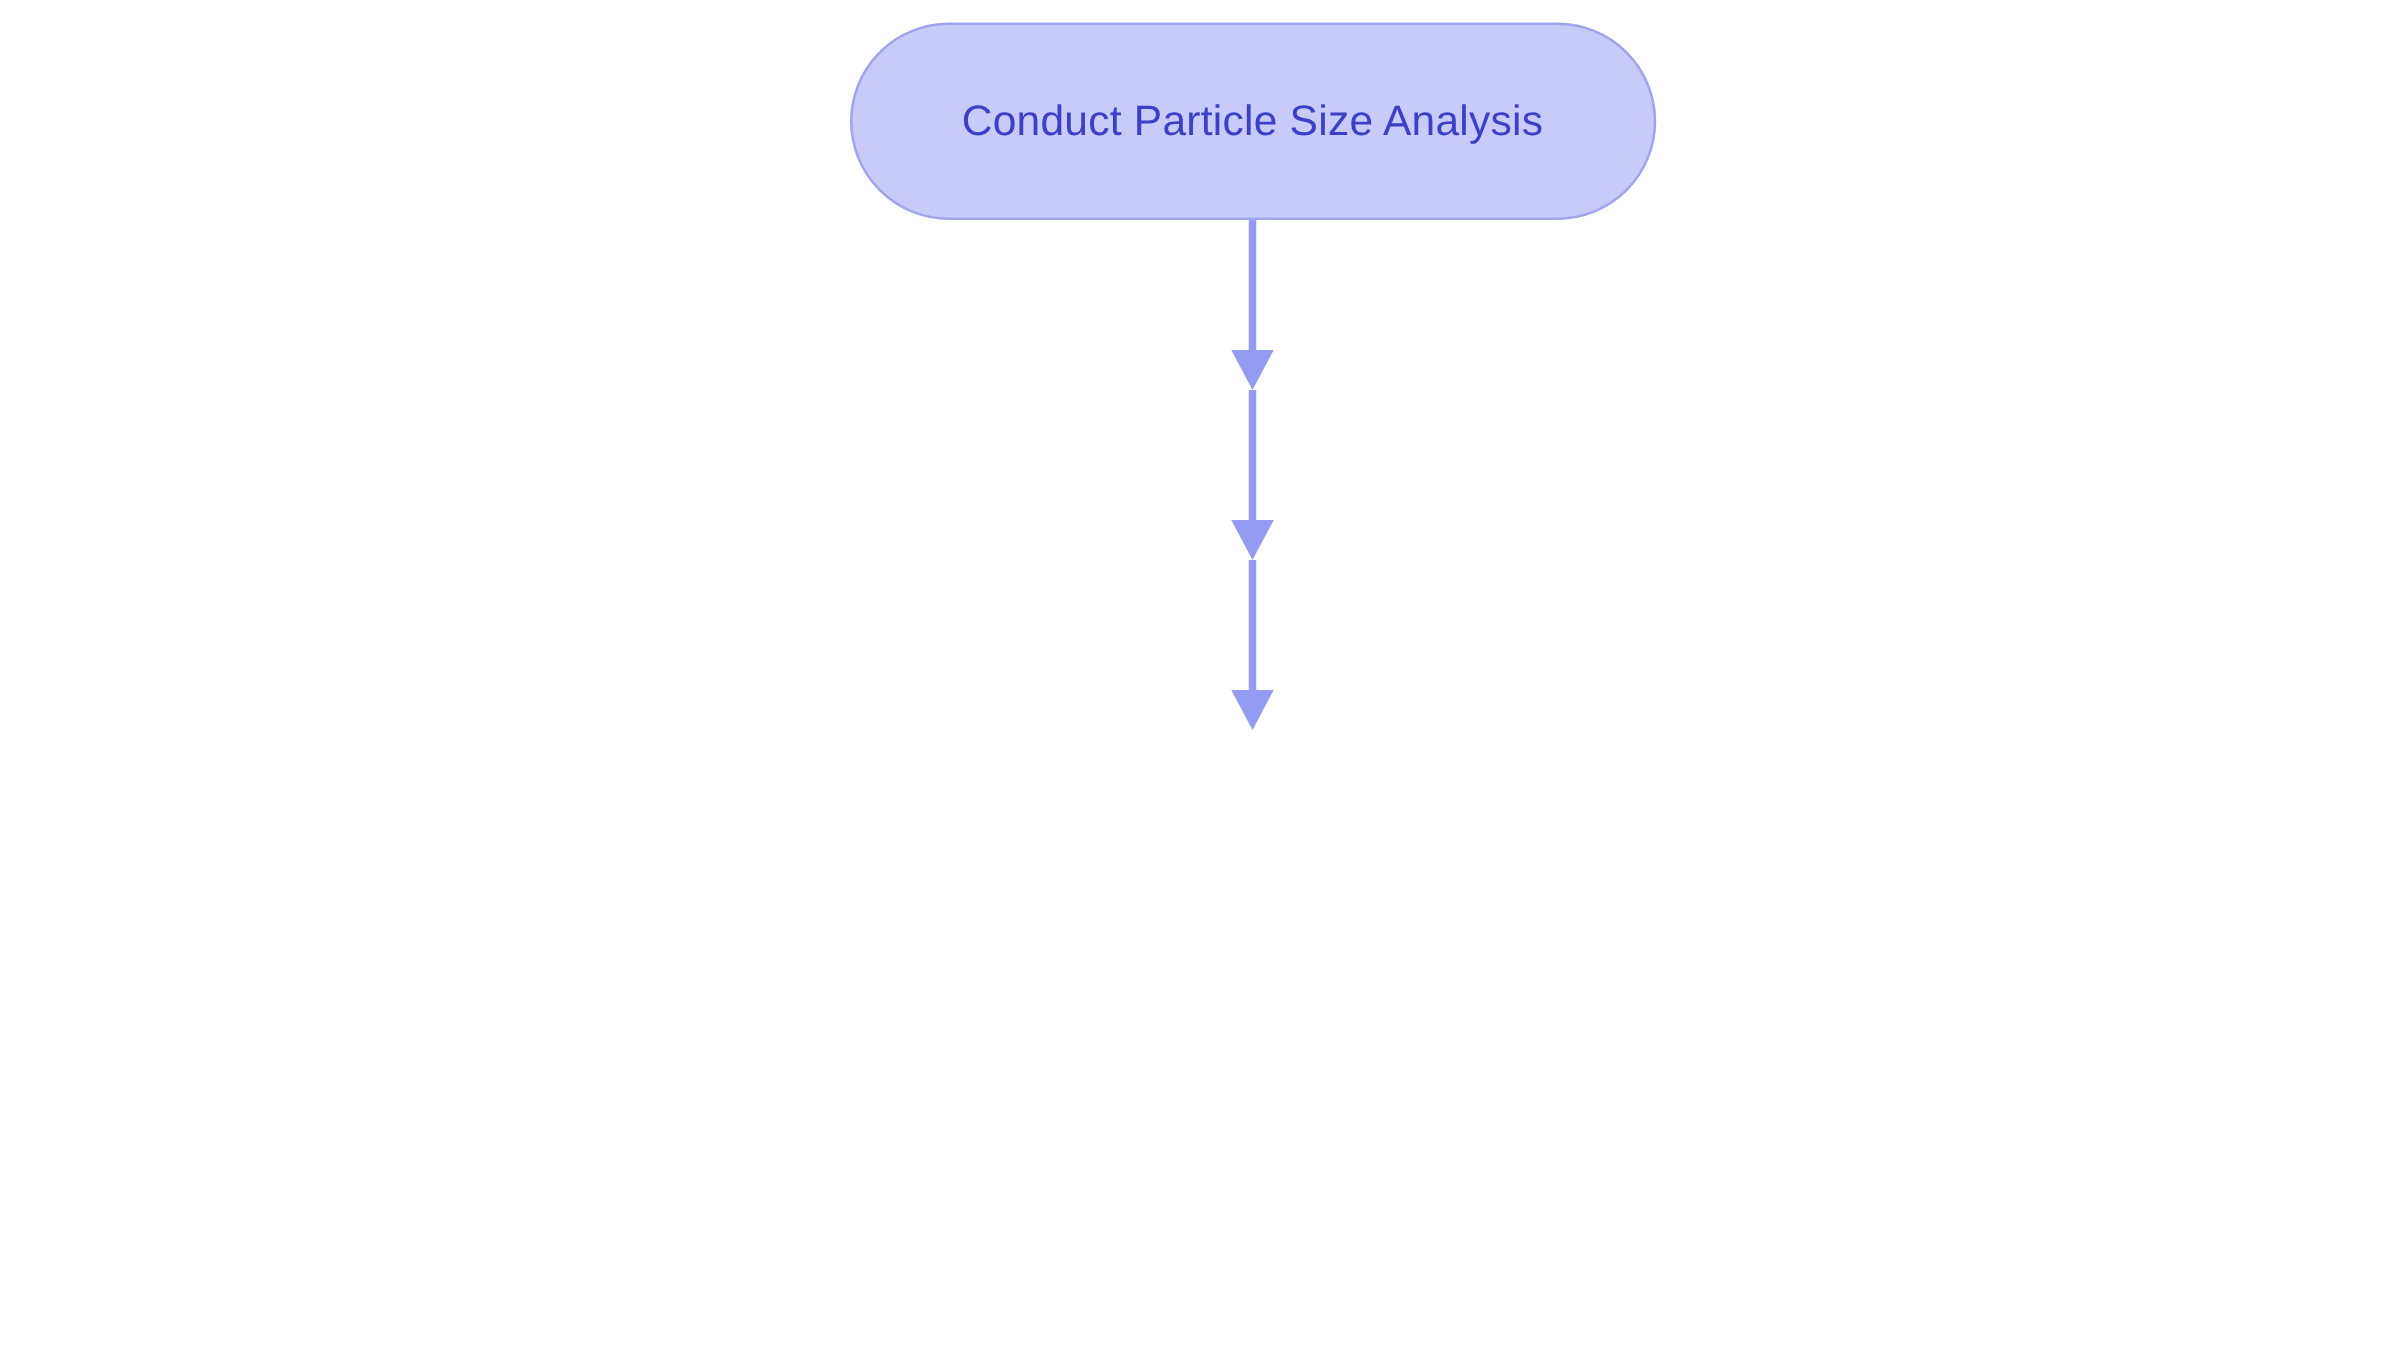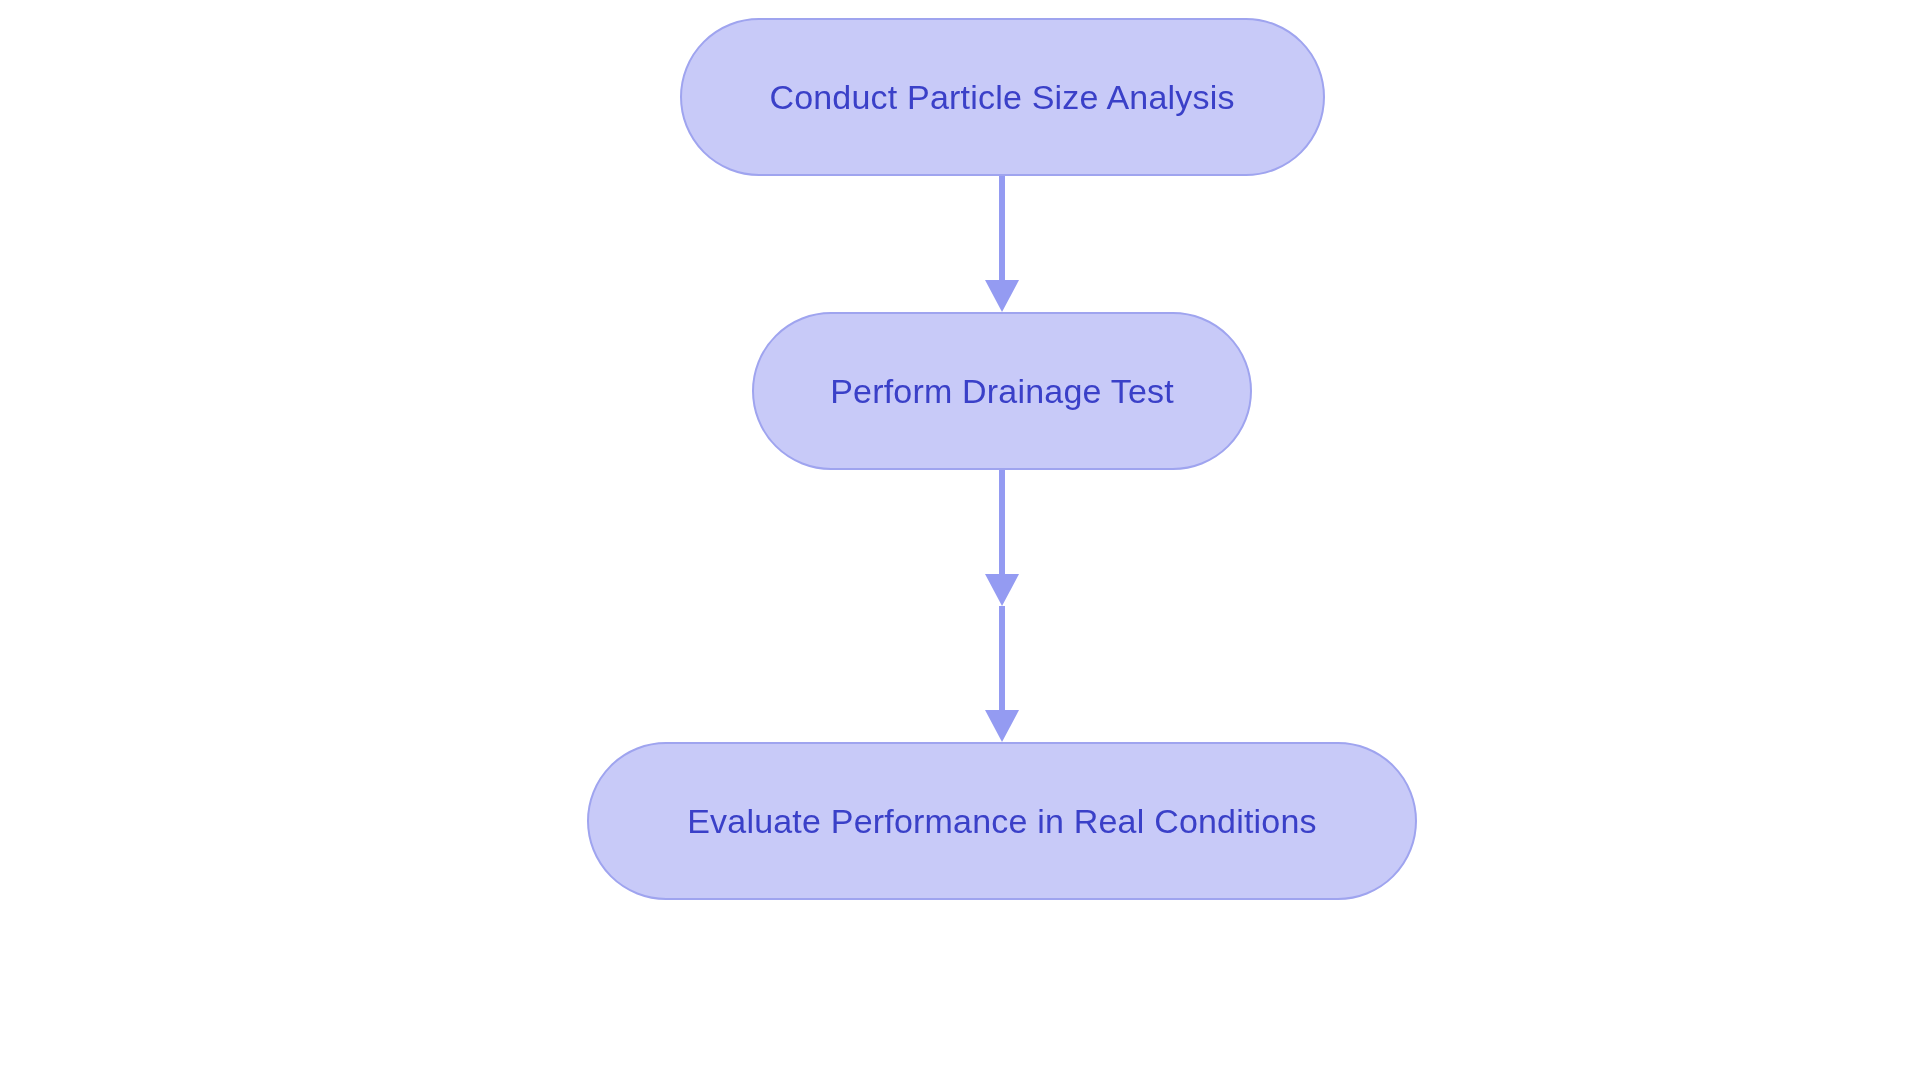--- a/index.html
+++ b/index.html
@@ -67,33 +67,27 @@
 
     <div class="node" style="width: 645px;">
       <span class="node-label">Conduct Particle Size Analysis</span>
     </div>
 
     <svg class="arrow" viewBox="0 0 36 136" aria-hidden="true">
       <line class="shaft" x1="18" y1="0" x2="18" y2="110"></line>
       <polygon class="head" points="1,104 35,104 18,136"></polygon>
     </svg>
 
-    <div class="node" style="width: 500px;">
-      <span class="node-label">Perform Drainage Test</span>
-    </div>
 
     <svg class="arrow" viewBox="0 0 36 136" aria-hidden="true">
       <line class="shaft" x1="18" y1="0" x2="18" y2="110"></line>
       <polygon class="head" points="1,104 35,104 18,136"></polygon>
     </svg>
 
 
     <svg class="arrow" viewBox="0 0 36 136" aria-hidden="true">
       <line class="shaft" x1="18" y1="0" x2="18" y2="110"></line>
       <polygon class="head" points="1,104 35,104 18,136"></polygon>
     </svg>
 
-    <div class="node" style="width: 830px;">
-      <span class="node-label">Evaluate Performance in Real Conditions</span>
-    </div>
 
   </div>
 </div>
 
 </body></html>

